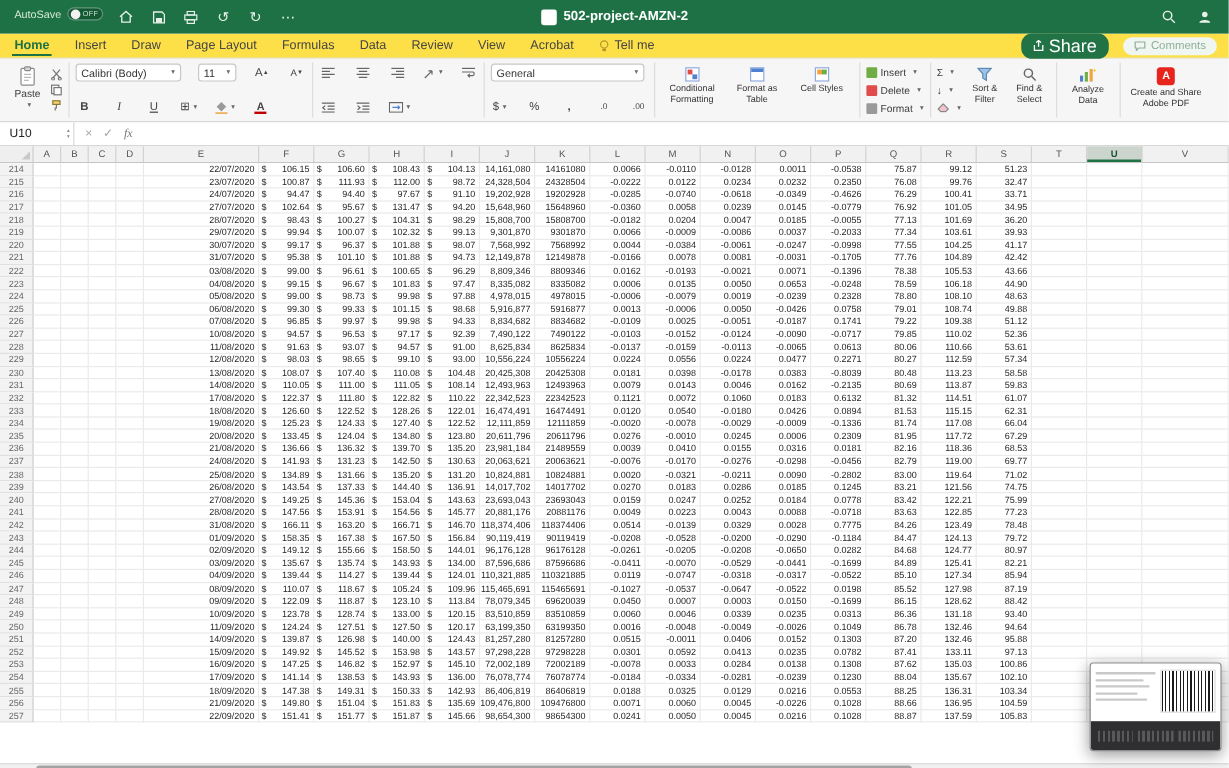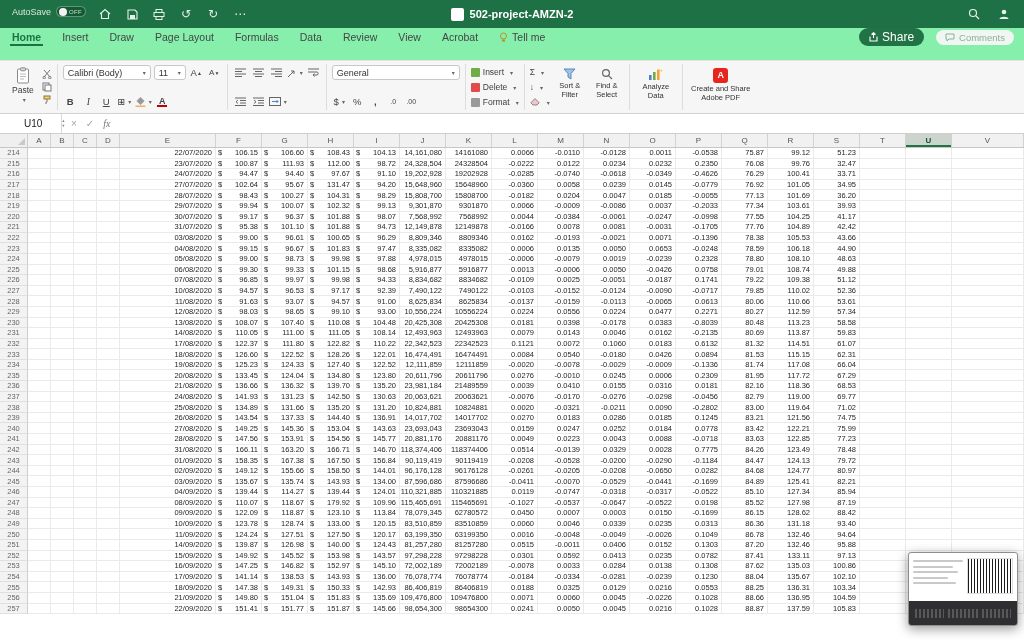--- a/index.html
+++ b/index.html
@@ -12,33 +12,33 @@
   .as-toggle{width:30px;height:11px;border-radius:6px;background:#135934;display:flex;align-items:center;gap:2px;padding:0 2px;border:1px solid rgba(255,255,255,.35)}
   .as-knob{width:8px;height:8px;border-radius:50%;background:#f2f2f2}
   .as-off{font-size:6px;color:#cfe3d3;letter-spacing:.3px}
   .tb-ic{width:16px;height:16px;display:flex;align-items:center;justify-content:center;font-size:12px;color:#e7f1e9}
   .tb-title{position:absolute;left:0;right:0;display:flex;justify-content:center;align-items:center;gap:6px;pointer-events:none}
   .xl-logo{width:13px;height:13px;background:#fff;border-radius:2px;color:#1e7145;font-weight:bold;font-size:9px;display:flex;align-items:center;justify-content:center}
   .tb-title span{font-size:11px;font-weight:bold;color:#fff}
   .tb-right{margin-left:auto;display:flex;align-items:center;gap:14px;z-index:2}
 
   
-  .tabrow{height:33px;background:#86efac;border-bottom:1px solid #e4e4e4;display:flex;align-items:flex-start;padding:0 10px}
+  .tabrow{height:21px;background:#fde047;border-bottom:1px solid #e4e4e4;display:flex;align-items:center;padding:0 10px}
   .tabs{display:flex;align-items:center;gap:17px}
   .rtab{font-size:10.5px;color:#454545;padding:3px 2px;display:flex;align-items:center;gap:4px;cursor:default}
   .rtab.active{color:#1e7145;font-weight:bold;box-shadow:inset 0 -2px 0 #1e7145}
   .tabrow-right{margin-left:auto;display:flex;align-items:center;gap:12px}
-  .share-btn{display:flex;align-items:center;gap:4px;background:#217346;color:#fff;font-size:12px;padding:2px 10px;border-radius:9px}
+  .share-btn{display:flex;align-items:center;gap:4px;background:#217346;color:#fff;font-size:15px;padding:2px 10px;border-radius:9px}
   .comments-btn{display:flex;align-items:center;gap:4px;color:#8fae9a;font-size:9.5px;background:#f0f6f1;padding:2px 9px;border-radius:9px}
 
   
   .ribbon{height:53px;background:#f6f6f6;border-bottom:1px solid #d2d2d2;display:flex;align-items:stretch;padding:3px 4px;font-size:8.5px;color:#3c3c3c}
   .rgroup{display:flex;flex-direction:column;justify-content:space-between;padding:1px 5px}
   .rgroup+.rgroup{border-left:1px solid #ddd}
-  .rrow{display:flex;align-items:flex-start;gap:3px}
+  .rrow{display:flex;align-items:flex-start;gap:14px}
   .ddl{background:#fff;border:1px solid #c8c8c8;border-radius:3px;height:15px;display:flex;align-items:center;justify-content:space-between;padding:0 4px;font-size:9px;color:#333}
   .caret{font-size:6px;color:#666;margin-left:3px}
   .sbtn{min-width:15px;height:15px;display:flex;align-items:center;justify-content:center;border-radius:2px;color:#444;font-size:9.5px}
   .bigbtn{display:flex;flex-direction:column;align-items:center;justify-content:flex-start;gap:2px;width:52px;text-align:center;line-height:8.5px;font-size:7.5px;color:#333;padding-top:3px}
   .hpaste{flex-direction:row;gap:5px}
   .paste-big{display:flex;flex-direction:column;align-items:center;gap:1px;font-size:8.5px;padding:2px 3px}
   .mini-col{display:flex;flex-direction:column;justify-content:center;gap:3px}
   .stackrow{display:flex;align-items:center;gap:3px;height:14px;font-size:8.5px}
   .b-b{font-weight:bold}.b-i{font-style:italic;font-family:"Liberation Serif",serif}.b-u{text-decoration:underline}
   .acolor{display:flex;flex-direction:column;align-items:center;line-height:8px;font-size:9px;font-weight:bold}
@@ -47,21 +47,21 @@
   .grid-ic.cf:before{content:"";position:absolute;left:1px;top:1px;width:4px;height:4px;background:#e04c4c}
   .grid-ic.cf:after{content:"";position:absolute;right:1px;bottom:1px;width:4px;height:4px;background:#4f81d0}
   .grid-ic.tbl:before{content:"";position:absolute;left:0;top:0;right:0;height:3px;background:#4f81d0}
   .grid-ic.sty:before{content:"";position:absolute;left:1px;top:1px;width:4px;height:4px;background:#f2a33c}
   .grid-ic.sty:after{content:"";position:absolute;right:1px;top:1px;width:4px;height:4px;background:#70ad47}
   .cellrow-ic{width:9px;height:9px;border-radius:1px;display:inline-block}
   .pdf-ic{width:15px;height:15px;background:#e8251c;border-radius:3px;color:#fff;font-weight:bold;font-size:9px;display:flex;align-items:center;justify-content:center}
 
   
   .fbar{height:20px;background:#fff;border-bottom:1px solid #cfcfcf;display:flex;align-items:stretch}
-  .namebox{width:62px;border-right:1px solid #d9d9d9;display:flex;align-items:center;padding-left:24px;font-size:10px;color:#222;gap:20px}
+  .namebox{width:62px;border-right:1px solid #d9d9d9;display:flex;align-items:center;padding-left:8px;font-size:10px;color:#222;gap:20px}
   .stepper{display:flex;flex-direction:column;font-size:4.5px;color:#888;line-height:4.5px;margin-left:auto;padding-right:3px}
   .fxicons{display:flex;align-items:center;gap:9px;padding:0 9px;color:#a5a5a5;font-size:10px}
   .fx{font-style:italic;font-family:"Liberation Serif",serif;color:#777}
   .finput{flex:1}
 
   
   .colhdrs{height:14px;background:#f1f1f1;border-bottom:1px solid #c6c6c6;display:flex;font-size:8px;color:#555}
   .corner{width:28px;background:#efefef;border-right:1px solid #cecece;position:relative}
   .corner:after{content:"";position:absolute;right:2px;bottom:2px;border-left:7px solid transparent;border-bottom:7px solid #c9c9c9}
   .ch{display:flex;align-items:center;justify-content:center;border-right:1px solid #d2d2d2;height:100%}
@@ -336,20 +336,34 @@
           <span>$</span>
           <span class="caret">▾</span>
         </span>
       <span class="sbtn">%</span>
       <span class="sbtn b-b">,</span>
       <span class="sbtn" style="font-size:7px">.0</span>
       <span class="sbtn" style="font-size:7px">.00</span>
     </div>
   </div>
 
+  <div class="rgroup" style="flex-direction:row;gap:2px">
+    <div class="bigbtn">
+      <span class="grid-ic cf"></span>
+      <span>Conditional Formatting</span>
+    </div>
+    <div class="bigbtn">
+      <span class="grid-ic tbl"></span>
+      <span>Format as Table</span>
+    </div>
+    <div class="bigbtn">
+      <span class="grid-ic sty"></span>
+      <span>Cell Styles</span>
+    </div>
+  </div>
 
   <div class="rgroup">
     <div class="stackrow">
       <span class="cellrow-ic" style="background:#70ad47"></span>
       <span>Insert</span>
         <span class="caret">▾</span>
     </div>
     <div class="stackrow">
       <span class="cellrow-ic" style="background:#e04c4c"></span>
       <span>Delete</span>
@@ -1180,21 +1194,21 @@
       <div class="gc w-std cur">
         <span class="cur-sym">$</span>
         <span>128.26</span>
       </div>
       <div class="gc w-std cur">
         <span class="cur-sym">$</span>
         <span>122.01</span>
       </div>
       <div class="gc w-std num">16,474,491</div>
       <div class="gc w-std num">16474491</div>
-      <div class="gc w-std num">0.0084</div>
+      <div class="gc w-std num">0.0120</div>
       <div class="gc w-std num">0.0540</div>
       <div class="gc w-std num">-0.0180</div>
       <div class="gc w-std num">0.0426</div>
       <div class="gc w-std num">0.0894</div>
       <div class="gc w-std num">81.53</div>
       <div class="gc w-std num">115.15</div>
       <div class="gc w-std num">62.31</div>
       <div class="gc w-std"></div>
       <div class="gc w-std"></div>
       <div class="gc w-last"></div>
@@ -1690,21 +1704,21 @@
       <div class="gc w-std cur">
         <span class="cur-sym">$</span>
         <span>110.07</span>
       </div>
       <div class="gc w-std cur">
         <span class="cur-sym">$</span>
         <span>118.67</span>
       </div>
       <div class="gc w-std cur">
         <span class="cur-sym">$</span>
-        <span>179.92</span>
+        <span>105.24</span>
       </div>
       <div class="gc w-std cur">
         <span class="cur-sym">$</span>
         <span>109.96</span>
       </div>
       <div class="gc w-std num">115,465,691</div>
       <div class="gc w-std num">115465691</div>
       <div class="gc w-std num">-0.1027</div>
       <div class="gc w-std num">-0.0537</div>
       <div class="gc w-std num">-0.0647</div>
@@ -1734,21 +1748,21 @@
       </div>
       <div class="gc w-std cur">
         <span class="cur-sym">$</span>
         <span>123.10</span>
       </div>
       <div class="gc w-std cur">
         <span class="cur-sym">$</span>
         <span>113.84</span>
       </div>
       <div class="gc w-std num">78,079,345</div>
-      <div class="gc w-std num">62780572</div>
+      <div class="gc w-std num">69620039</div>
       <div class="gc w-std num">0.0450</div>
       <div class="gc w-std num">0.0007</div>
       <div class="gc w-std num">0.0003</div>
       <div class="gc w-std num">0.0150</div>
       <div class="gc w-std num">-0.1699</div>
       <div class="gc w-std num">86.15</div>
       <div class="gc w-std num">128.62</div>
       <div class="gc w-std num">88.42</div>
       <div class="gc w-std"></div>
       <div class="gc w-std"></div>

